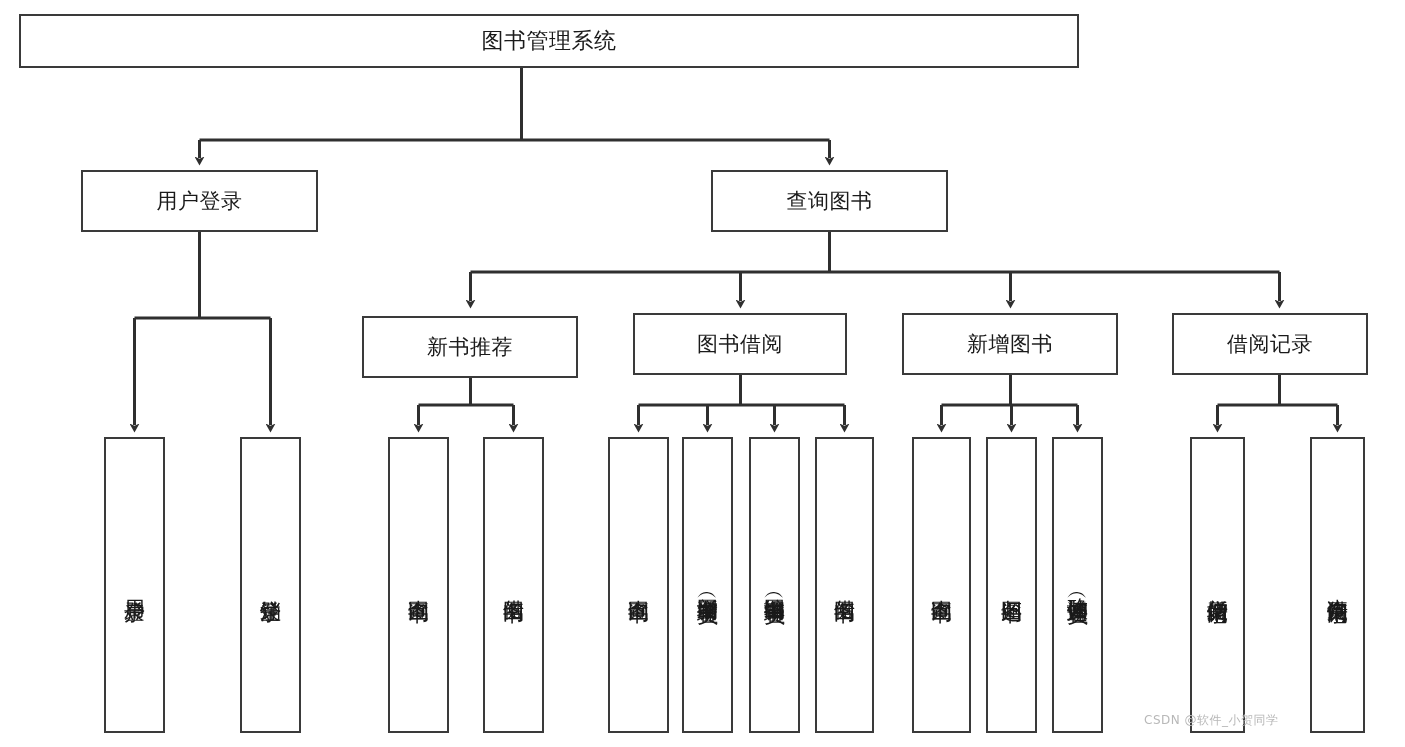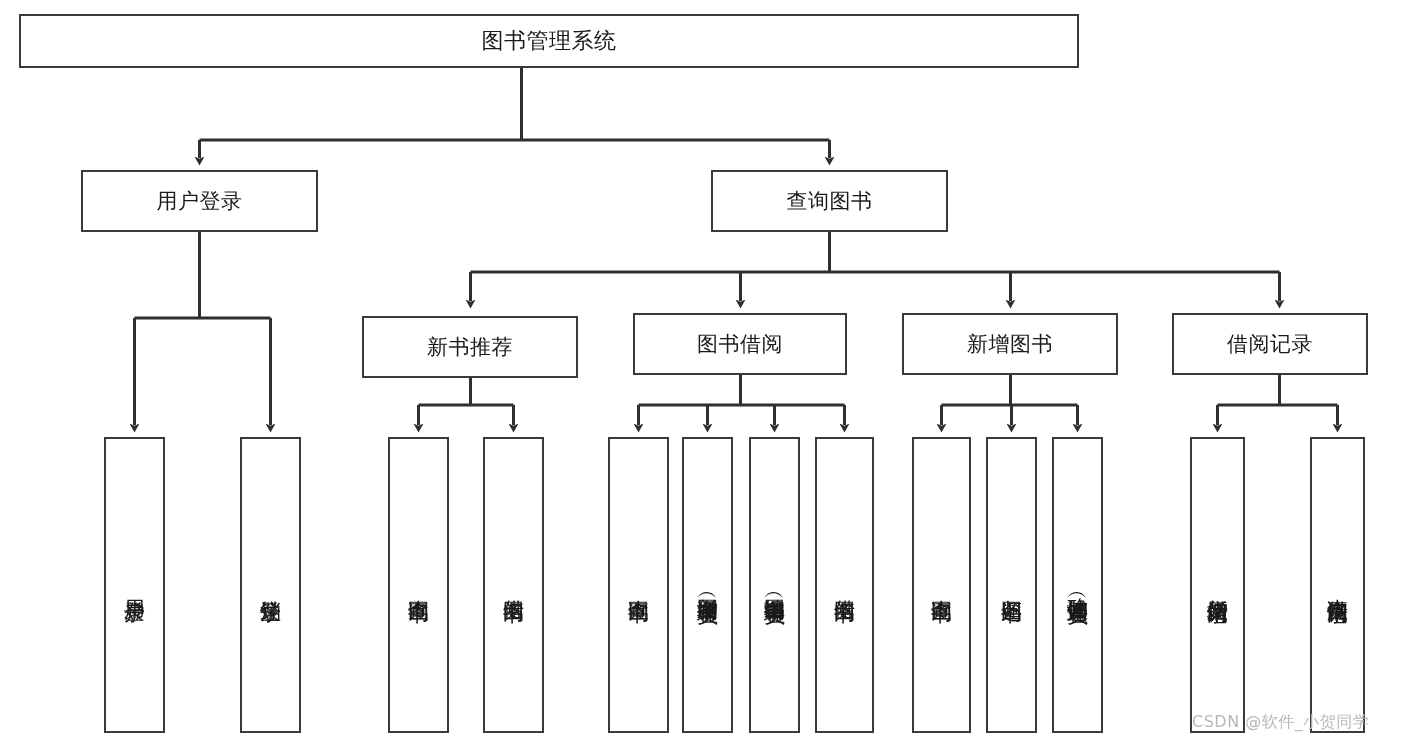--- a/index.html
+++ b/index.html
@@ -54,23 +54,23 @@
   .node-v .vlabel {
     writing-mode: vertical-rl;
     text-orientation: upright;
     white-space: normal;
   }
   .root {
     font-size: 22px;
   }
   #watermark {
     position: absolute;
-    left: 1192px;
+    left: 1144px;
     top: 712px;
-    font-size: 16px;
+    font-size: 12px;
     color: #b8b8b8;
     letter-spacing: 0.5px;
     z-index: 9;
     white-space: nowrap;
   }
 </style>
 </head>
 <body>
 
 <div id="canvas">

